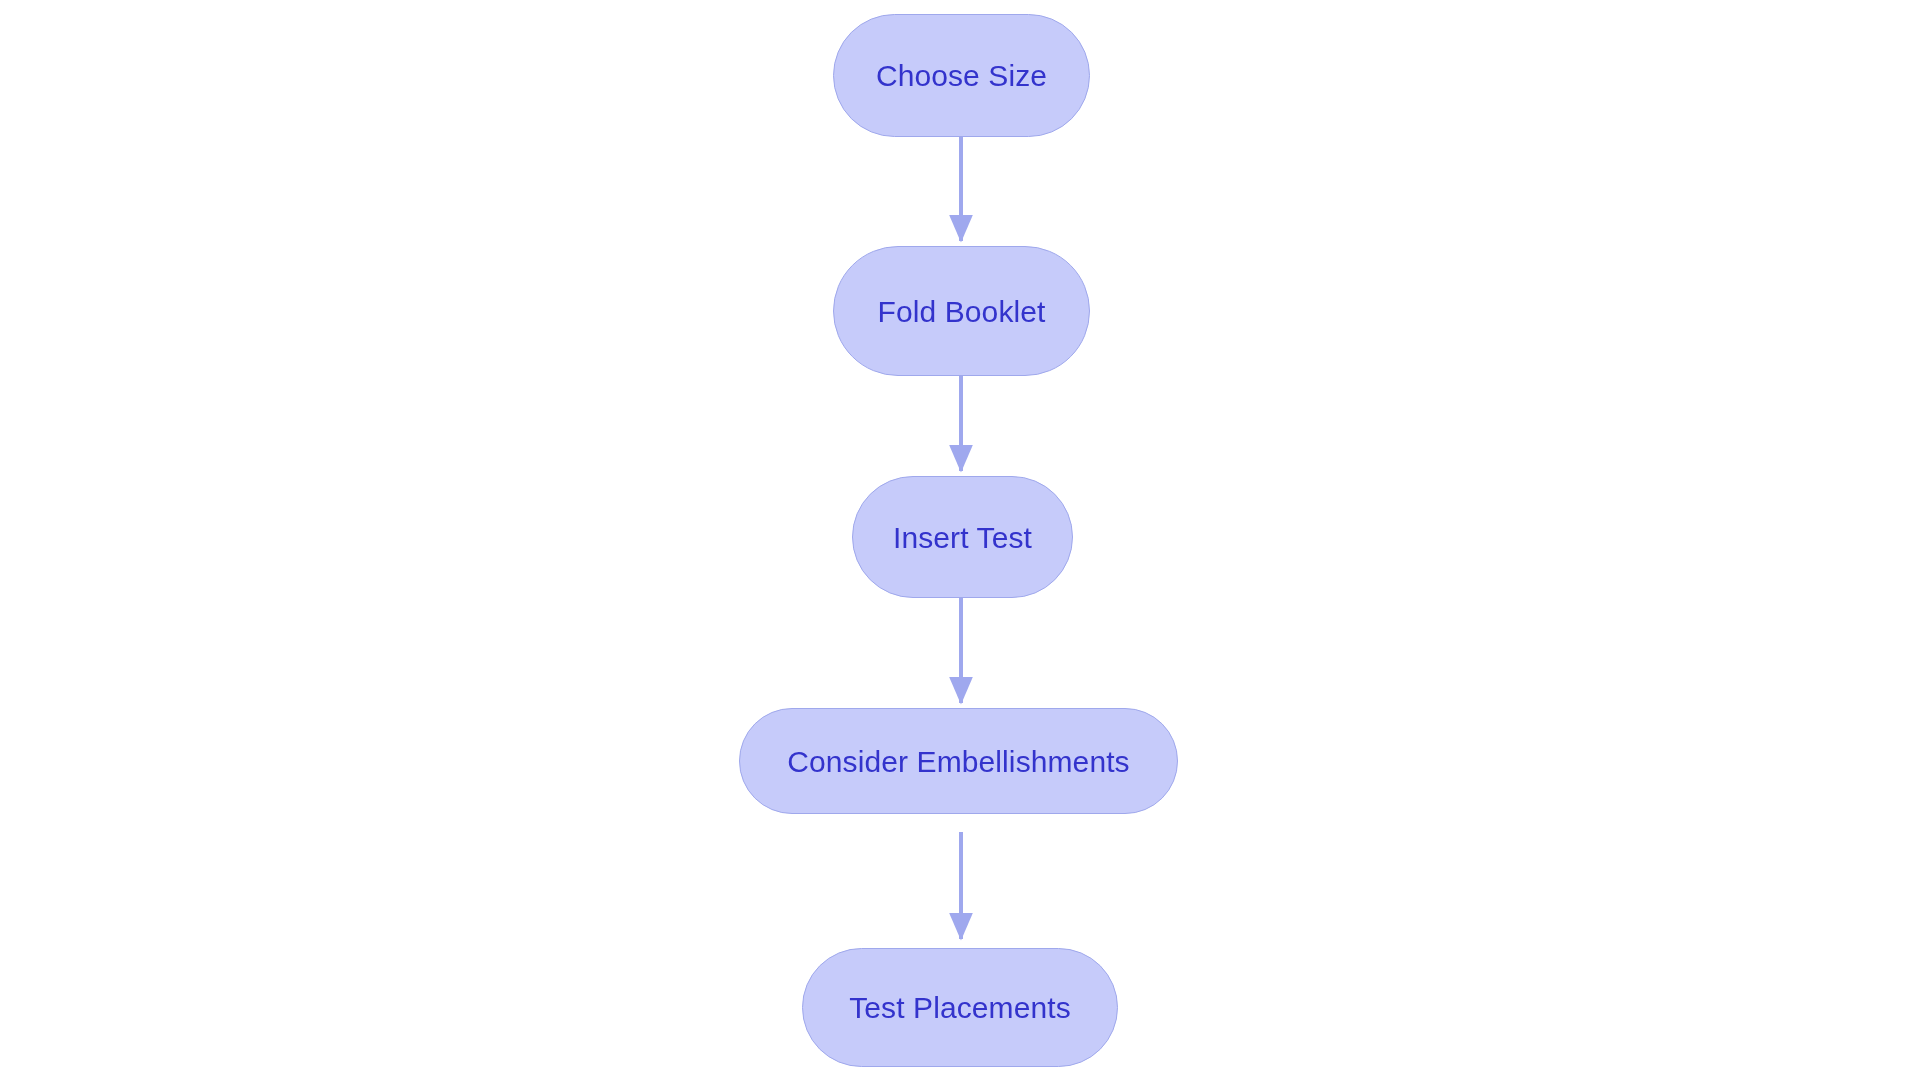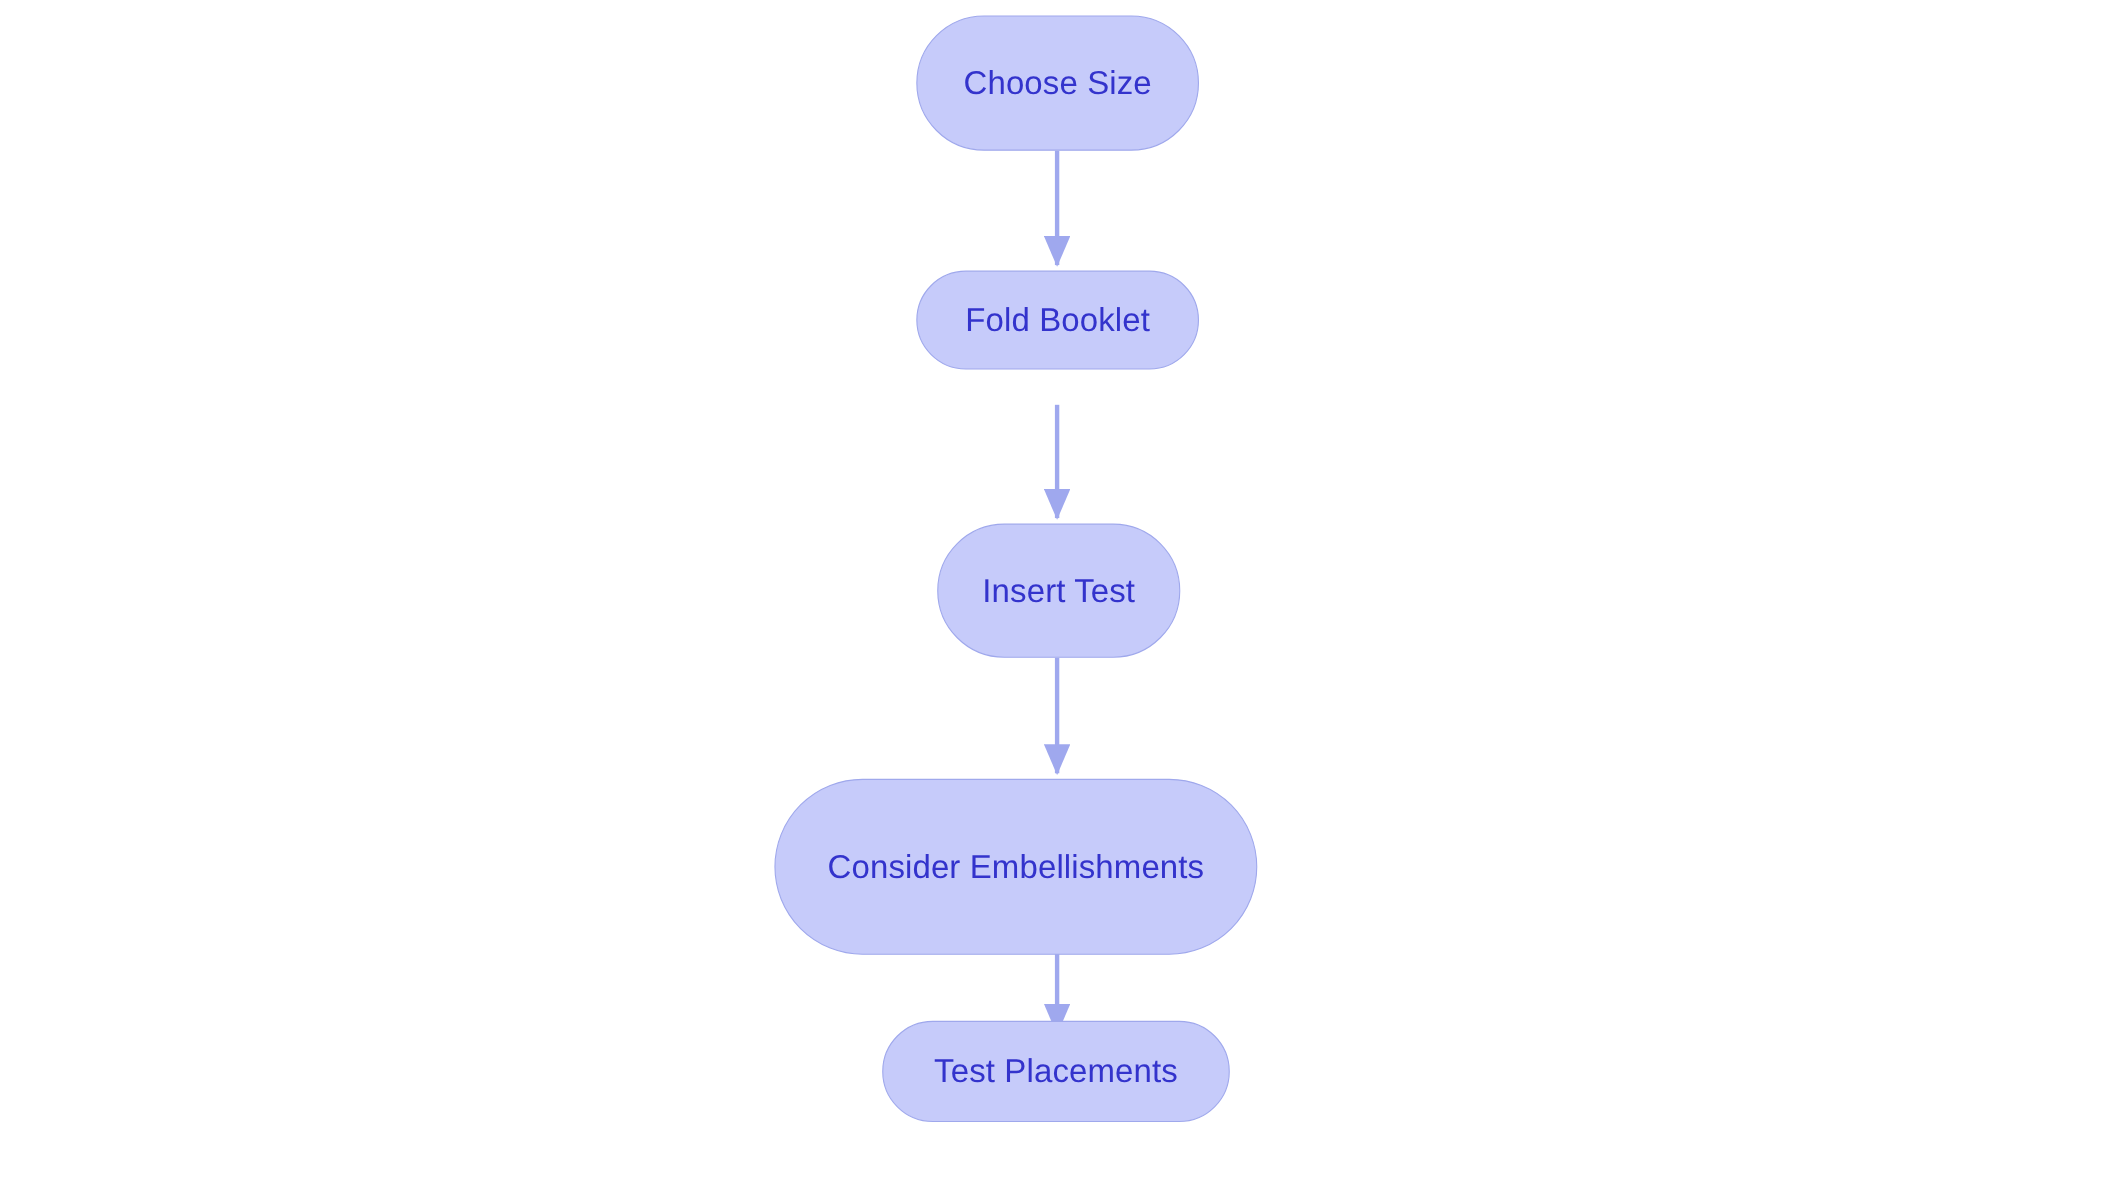--- a/index.html
+++ b/index.html
@@ -48,24 +48,24 @@
     font-size: 30px;
     font-weight: 400;
     line-height: 1.1;
     color: #3333cc;
     letter-spacing: 0.1px;
     white-space: nowrap;
   }
 
   
   .node-1 { left: 833px; top: 14px;  width: 257px; height: 123px; }
-  .node-2 { left: 833px; top: 246px; width: 257px; height: 90px; }
+  .node-2 { left: 833px; top: 246px; width: 257px; height: 130px; }
   .node-3 { left: 852px; top: 476px; width: 221px; height: 122px; }
-  .node-4 { left: 704px; top: 708px; width: 439px; height: 160px; }
-  .node-5 { left: 802px; top: 928px; width: 316px; height: 92px; }
+  .node-4 { left: 739px; top: 708px; width: 439px; height: 106px; }
+  .node-5 { left: 802px; top: 948px; width: 316px; height: 119px; }
 </style>
 </head>
 <body>
 
 <div id="flowchart-canvas">
 
   <svg class="edge-layer" width="1920" height="1083" viewBox="0 0 1920 1083" xmlns="http://www.w3.org/2000/svg">
     <defs>
       <marker id="arrowhead" markerWidth="7" markerHeight="6" refX="6.6" refY="3" orient="auto" markerUnits="strokeWidth">
         <path d="M0,0 L7,3 L0,6 z" fill="#9fa8ee"></path>

